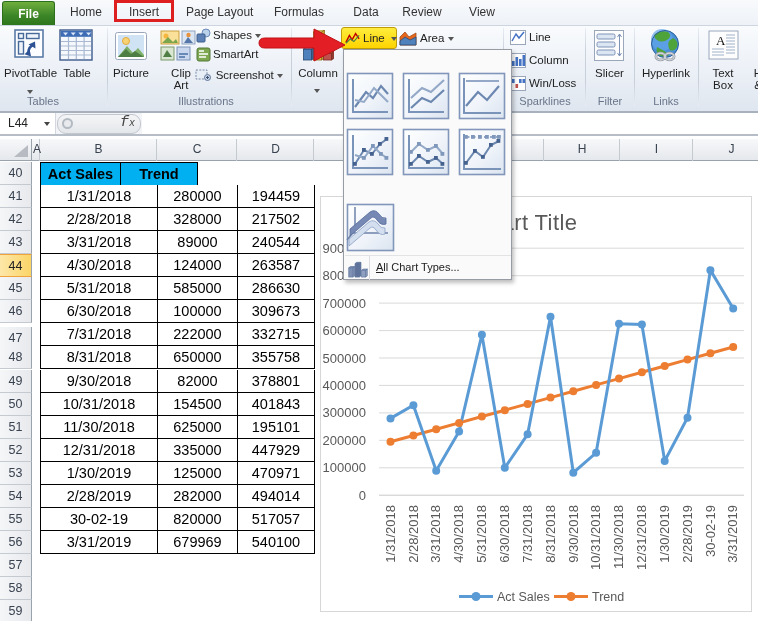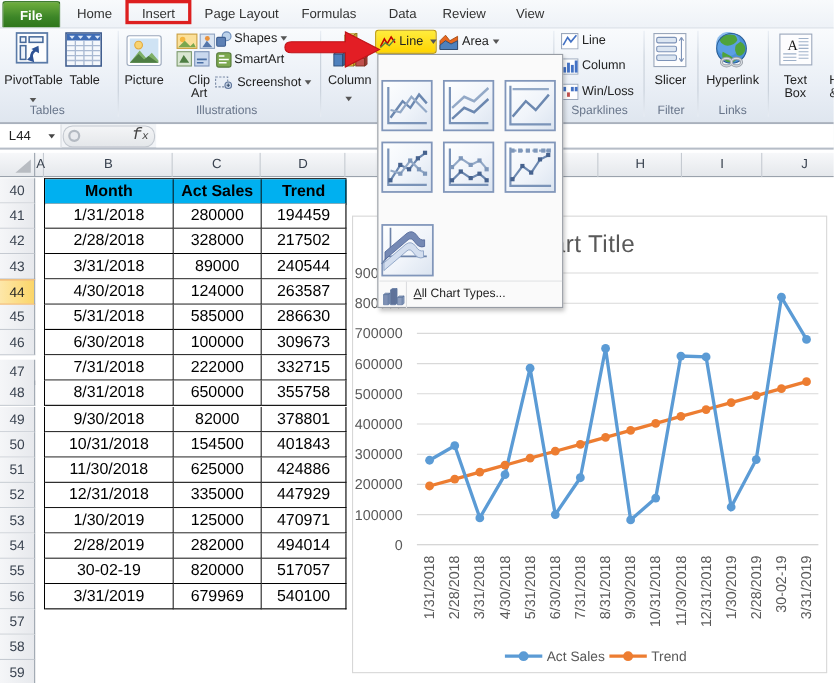--- a/index.html
+++ b/index.html
@@ -263,21 +263,20 @@
 <div class="rh" style="top:484.7px;height:23.05px">54</div>
 <div class="rh" style="top:507.8px;height:23.05px">55</div>
 <div class="rh" style="top:530.8px;height:23.05px">56</div>
 <div class="rh" style="top:553.9px;height:23.05px">57</div>
 <div class="rh" style="top:576.9px;height:23.05px">58</div>
 <div class="rh" style="top:600.0px;height:23.05px">59</div>
 </div>
 
 <div id="xltable">
 <div class="trow" style="left:40px;top:162.0px;border-top:1.5px solid #000;border-left:1.5px solid #000">
-        <div class="tc hc" style="width:117px;height:23.05px;line-height:22px">Month</div>
         <div class="tc hc" style="width:80px;height:23.05px;line-height:22px">Act Sales</div>
         <div class="tc hc" style="width:77px;height:23.05px;line-height:22px">Trend</div>
       </div>
 <div class="trow" style="left:40px;top:185.1px;border-left:1.5px solid #000">
         <div class="tc" style="width:117px;height:23.05px;line-height:22px">1/31/2018</div>
         <div class="tc" style="width:80px;height:23.05px;line-height:22px">280000</div>
         <div class="tc" style="width:77px;height:23.05px;line-height:22px">194459</div>
       </div>
 <div class="trow" style="left:40px;top:208.1px;border-left:1.5px solid #000">
         <div class="tc" style="width:117px;height:23.05px;line-height:22px">2/28/2018</div>
@@ -320,21 +319,21 @@
         <div class="tc" style="width:77px;height:23.05px;line-height:22px">378801</div>
       </div>
 <div class="trow" style="left:40px;top:392.5px;border-left:1.5px solid #000">
         <div class="tc" style="width:117px;height:23.05px;line-height:22px">10/31/2018</div>
         <div class="tc" style="width:80px;height:23.05px;line-height:22px">154500</div>
         <div class="tc" style="width:77px;height:23.05px;line-height:22px">401843</div>
       </div>
 <div class="trow" style="left:40px;top:415.6px;border-left:1.5px solid #000">
         <div class="tc" style="width:117px;height:23.05px;line-height:22px">11/30/2018</div>
         <div class="tc" style="width:80px;height:23.05px;line-height:22px">625000</div>
-        <div class="tc" style="width:77px;height:23.05px;line-height:22px">424886</div>
+        <div class="tc" style="width:77px;height:23.05px;line-height:22px">195101</div>
       </div>
 <div class="trow" style="left:40px;top:438.6px;border-left:1.5px solid #000">
         <div class="tc" style="width:117px;height:23.05px;line-height:22px">12/31/2018</div>
         <div class="tc" style="width:80px;height:23.05px;line-height:22px">335000</div>
         <div class="tc" style="width:77px;height:23.05px;line-height:22px">447929</div>
       </div>
 <div class="trow" style="left:40px;top:461.7px;border-left:1.5px solid #000">
         <div class="tc" style="width:117px;height:23.05px;line-height:22px">1/30/2019</div>
         <div class="tc" style="width:80px;height:23.05px;line-height:22px">125000</div>
         <div class="tc" style="width:77px;height:23.05px;line-height:22px">470971</div>

